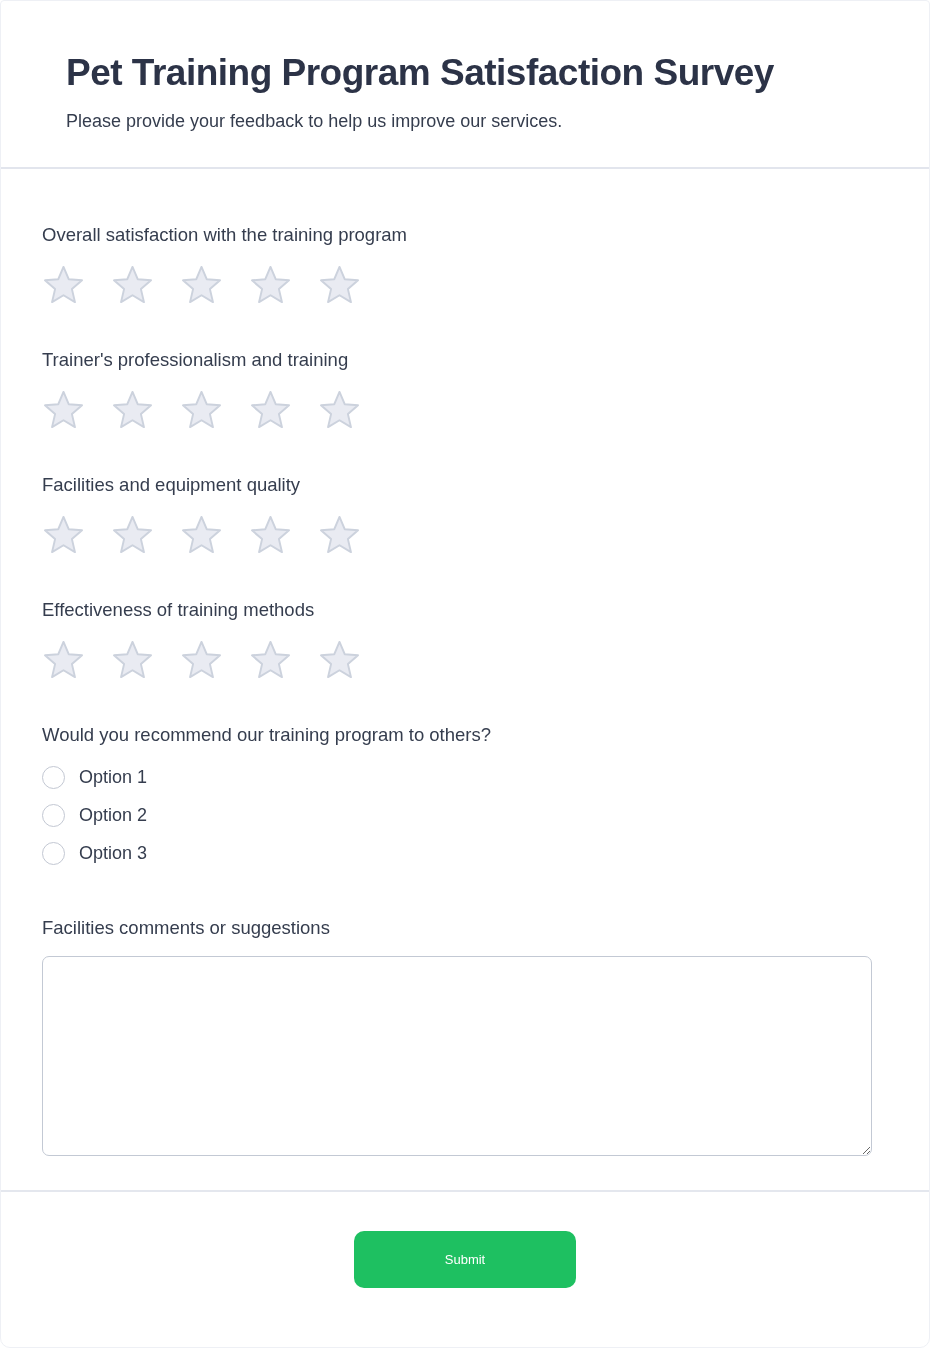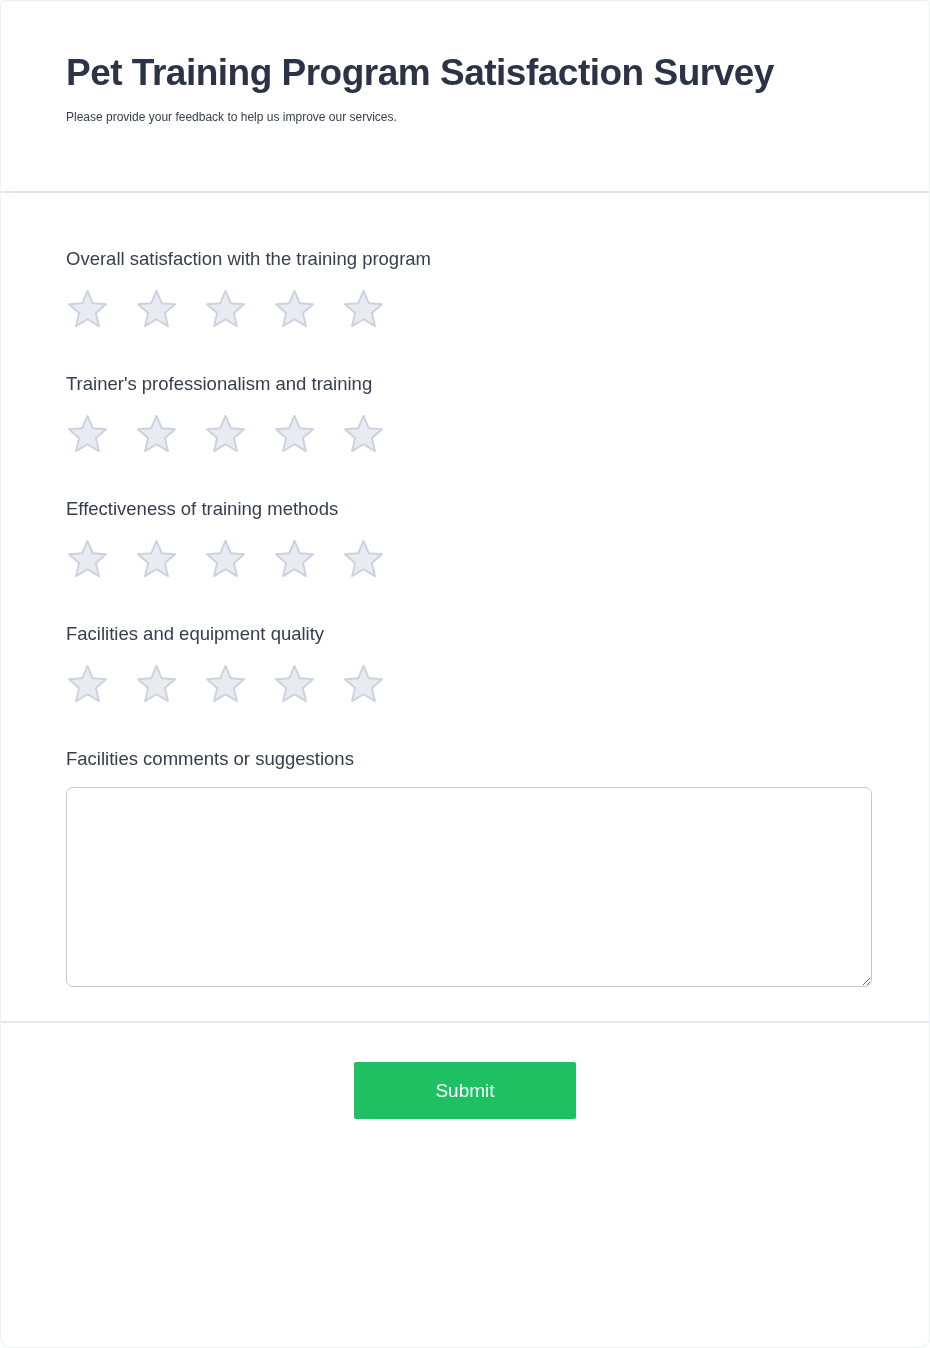--- a/index.html
+++ b/index.html
@@ -13,40 +13,40 @@
     width: 930px;
     height: 1348px;
     background: #ffffff;
     border: 1px solid #eef0f5;
     border-radius: 4px 4px 10px 10px;
     overflow: hidden;
   }
   
   .form-header {
     padding: 50px 65px 0 65px;
-    height: 192px;
+    height: 168px;
     border-bottom: 2px solid #e2e5ed;
   }
   .form-title {
     margin: 0;
     font-size: 37px;
     line-height: 1.2;
     font-weight: 700;
     letter-spacing: -0.5px;
     color: #2c3347;
   }
   .form-subtitle {
     margin: 14px 0 0 0;
-    font-size: 12px;
+    font-size: 18px;
     line-height: 1.35;
     color: #353d4e;
   }
   
   .form-body {
-    padding: 56px 57px 0 65px;
+    padding: 56px 57px 0 41px;
   }
   .question { margin-bottom: 47px; }
   .q-label {
     font-size: 18.5px;
     line-height: 20px;
     color: #353d4e;
   }
   
   .stars {
     display: flex;
@@ -114,24 +114,24 @@
     border-top: 2px solid #e4e7ee;
     padding: 39px 0 51px 0;
     text-align: center;
   }
   .submit-btn {
     width: 222px;
     height: 57px;
     background: #1ec061;
     color: #ffffff;
     font-family: "Liberation Sans", sans-serif;
-    font-size: 19px;
+    font-size: 13px;
     font-weight: 500;
     border: none;
-    border-radius: 2px;
+    border-radius: 10px;
     cursor: pointer;
   }
 </style>
 </head>
 <body>
 
 <div class="card">
 
   <header class="form-header">
     <h1 class="form-title">Pet Training Program Satisfaction Survey</h1>
@@ -196,20 +196,51 @@
           </button>
           <button class="star-btn">
             <svg width="43" height="37" viewBox="0 0.9 24 20.9">
               <path d="M12 1.4 L14.94 8.36 L22.46 9.0 L16.76 13.95 L18.47 21.3 L12 17.4 L5.53 21.3 L7.24 13.95 L1.54 9.0 L9.06 8.36 Z" fill="#e9ebf2" stroke="#ccd2dd" stroke-width="1.1" stroke-linejoin="round"></path>
             </svg>
           </button>
         </div>
     </section>
 
     <section class="question">
+      <div class="q-label">Facilities and equipment quality</div>
+      <div class="stars">
+          <button class="star-btn">
+            <svg width="43" height="37" viewBox="0 0.9 24 20.9">
+              <path d="M12 1.4 L14.94 8.36 L22.46 9.0 L16.76 13.95 L18.47 21.3 L12 17.4 L5.53 21.3 L7.24 13.95 L1.54 9.0 L9.06 8.36 Z" fill="#e9ebf2" stroke="#ccd2dd" stroke-width="1.1" stroke-linejoin="round"></path>
+            </svg>
+          </button>
+          <button class="star-btn">
+            <svg width="43" height="37" viewBox="0 0.9 24 20.9">
+              <path d="M12 1.4 L14.94 8.36 L22.46 9.0 L16.76 13.95 L18.47 21.3 L12 17.4 L5.53 21.3 L7.24 13.95 L1.54 9.0 L9.06 8.36 Z" fill="#e9ebf2" stroke="#ccd2dd" stroke-width="1.1" stroke-linejoin="round"></path>
+            </svg>
+          </button>
+          <button class="star-btn">
+            <svg width="43" height="37" viewBox="0 0.9 24 20.9">
+              <path d="M12 1.4 L14.94 8.36 L22.46 9.0 L16.76 13.95 L18.47 21.3 L12 17.4 L5.53 21.3 L7.24 13.95 L1.54 9.0 L9.06 8.36 Z" fill="#e9ebf2" stroke="#ccd2dd" stroke-width="1.1" stroke-linejoin="round"></path>
+            </svg>
+          </button>
+          <button class="star-btn">
+            <svg width="43" height="37" viewBox="0 0.9 24 20.9">
+              <path d="M12 1.4 L14.94 8.36 L22.46 9.0 L16.76 13.95 L18.47 21.3 L12 17.4 L5.53 21.3 L7.24 13.95 L1.54 9.0 L9.06 8.36 Z" fill="#e9ebf2" stroke="#ccd2dd" stroke-width="1.1" stroke-linejoin="round"></path>
+            </svg>
+          </button>
+          <button class="star-btn">
+            <svg width="43" height="37" viewBox="0 0.9 24 20.9">
+              <path d="M12 1.4 L14.94 8.36 L22.46 9.0 L16.76 13.95 L18.47 21.3 L12 17.4 L5.53 21.3 L7.24 13.95 L1.54 9.0 L9.06 8.36 Z" fill="#e9ebf2" stroke="#ccd2dd" stroke-width="1.1" stroke-linejoin="round"></path>
+            </svg>
+          </button>
+        </div>
+    </section>
+
+    <section class="question">
       <div class="q-label">Effectiveness of training methods</div>
       <div class="stars">
           <button class="star-btn">
             <svg width="43" height="37" viewBox="0 0.9 24 20.9">
               <path d="M12 1.4 L14.94 8.36 L22.46 9.0 L16.76 13.95 L18.47 21.3 L12 17.4 L5.53 21.3 L7.24 13.95 L1.54 9.0 L9.06 8.36 Z" fill="#e9ebf2" stroke="#ccd2dd" stroke-width="1.1" stroke-linejoin="round"></path>
             </svg>
           </button>
           <button class="star-btn">
             <svg width="43" height="37" viewBox="0 0.9 24 20.9">
               <path d="M12 1.4 L14.94 8.36 L22.46 9.0 L16.76 13.95 L18.47 21.3 L12 17.4 L5.53 21.3 L7.24 13.95 L1.54 9.0 L9.06 8.36 Z" fill="#e9ebf2" stroke="#ccd2dd" stroke-width="1.1" stroke-linejoin="round"></path>
@@ -226,51 +257,37 @@
             </svg>
           </button>
           <button class="star-btn">
             <svg width="43" height="37" viewBox="0 0.9 24 20.9">
               <path d="M12 1.4 L14.94 8.36 L22.46 9.0 L16.76 13.95 L18.47 21.3 L12 17.4 L5.53 21.3 L7.24 13.95 L1.54 9.0 L9.06 8.36 Z" fill="#e9ebf2" stroke="#ccd2dd" stroke-width="1.1" stroke-linejoin="round"></path>
             </svg>
           </button>
         </div>
     </section>
 
-    <section class="question">
-      <div class="q-label">Facilities and equipment quality</div>
-      <div class="stars">
-          <button class="star-btn">
-            <svg width="43" height="37" viewBox="0 0.9 24 20.9">
-              <path d="M12 1.4 L14.94 8.36 L22.46 9.0 L16.76 13.95 L18.47 21.3 L12 17.4 L5.53 21.3 L7.24 13.95 L1.54 9.0 L9.06 8.36 Z" fill="#e9ebf2" stroke="#ccd2dd" stroke-width="1.1" stroke-linejoin="round"></path>
-            </svg>
-          </button>
-          <button class="star-btn">
-            <svg width="43" height="37" viewBox="0 0.9 24 20.9">
-              <path d="M12 1.4 L14.94 8.36 L22.46 9.0 L16.76 13.95 L18.47 21.3 L12 17.4 L5.53 21.3 L7.24 13.95 L1.54 9.0 L9.06 8.36 Z" fill="#e9ebf2" stroke="#ccd2dd" stroke-width="1.1" stroke-linejoin="round"></path>
-            </svg>
-          </button>
-          <button class="star-btn">
-            <svg width="43" height="37" viewBox="0 0.9 24 20.9">
-              <path d="M12 1.4 L14.94 8.36 L22.46 9.0 L16.76 13.95 L18.47 21.3 L12 17.4 L5.53 21.3 L7.24 13.95 L1.54 9.0 L9.06 8.36 Z" fill="#e9ebf2" stroke="#ccd2dd" stroke-width="1.1" stroke-linejoin="round"></path>
-            </svg>
-          </button>
-          <button class="star-btn">
-            <svg width="43" height="37" viewBox="0 0.9 24 20.9">
-              <path d="M12 1.4 L14.94 8.36 L22.46 9.0 L16.76 13.95 L18.47 21.3 L12 17.4 L5.53 21.3 L7.24 13.95 L1.54 9.0 L9.06 8.36 Z" fill="#e9ebf2" stroke="#ccd2dd" stroke-width="1.1" stroke-linejoin="round"></path>
-            </svg>
-          </button>
-          <button class="star-btn">
-            <svg width="43" height="37" viewBox="0 0.9 24 20.9">
-              <path d="M12 1.4 L14.94 8.36 L22.46 9.0 L16.76 13.95 L18.47 21.3 L12 17.4 L5.53 21.3 L7.24 13.95 L1.54 9.0 L9.06 8.36 Z" fill="#e9ebf2" stroke="#ccd2dd" stroke-width="1.1" stroke-linejoin="round"></path>
-            </svg>
-          </button>
-        </div>
-    </section>
-
+    <section class="question question-radio">
+      <div class="q-label">Would you recommend our training program to others?</div>
+      <div class="radio-group">
+        <div class="radio-row">
+          <span class="radio-circle"></span>
+          <span class="radio-option-label">Option 1</span>
+        </div>
+        <div class="radio-row">
+          <span class="radio-circle"></span>
+          <span class="radio-option-label">Option 2</span>
+        </div>
+        <div class="radio-row">
+          <span class="radio-circle"></span>
+          <span class="radio-option-label">Option 3</span>
+        </div>
+      </div>
+    </section>
 
     <section class="question question-textarea">
       <div class="q-label">Facilities comments or suggestions</div>
       <textarea class="comments-textarea" placeholder="" style=""></textarea>
     </section>
 
   </main>
 
   <footer class="form-footer">
     <button class="submit-btn">Submit</button>

